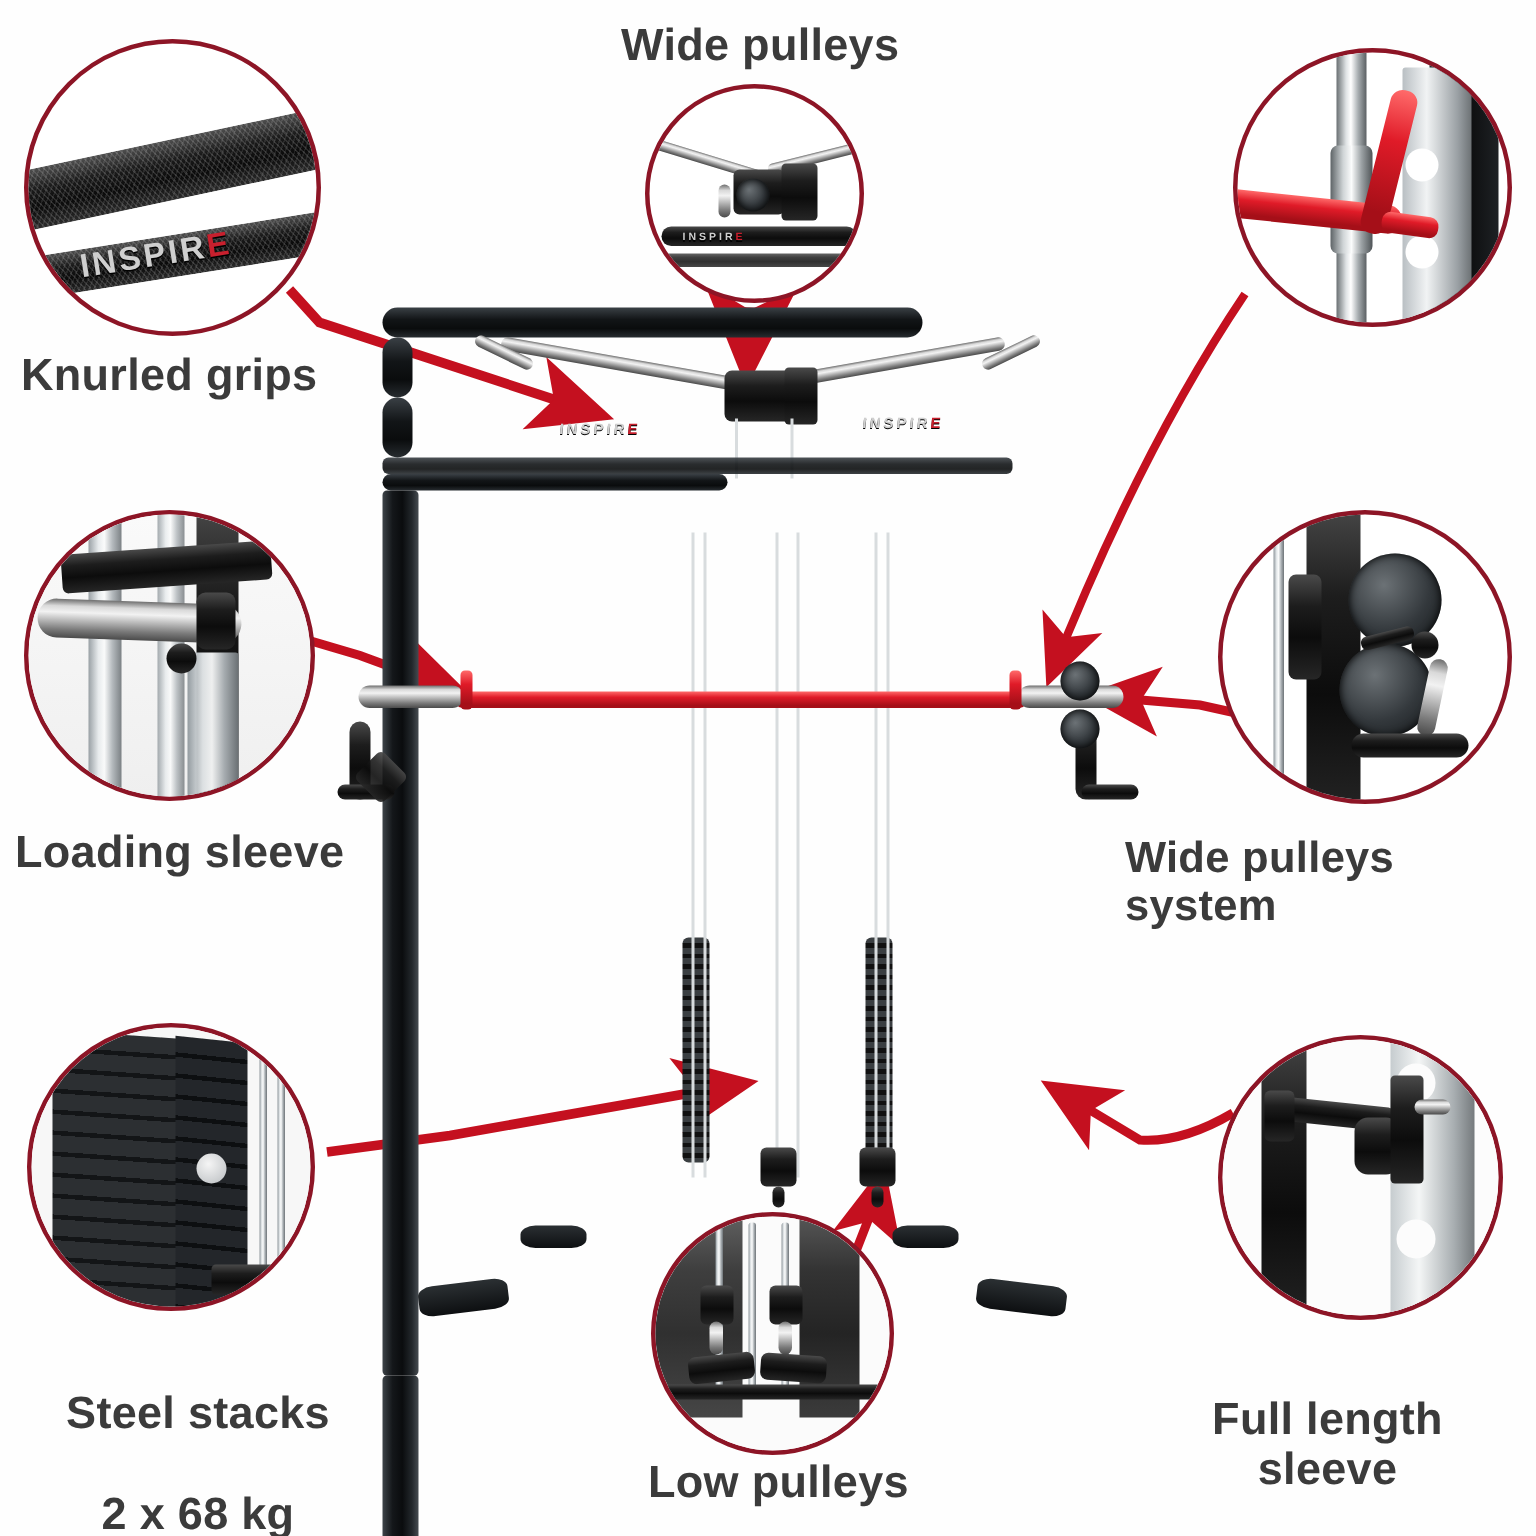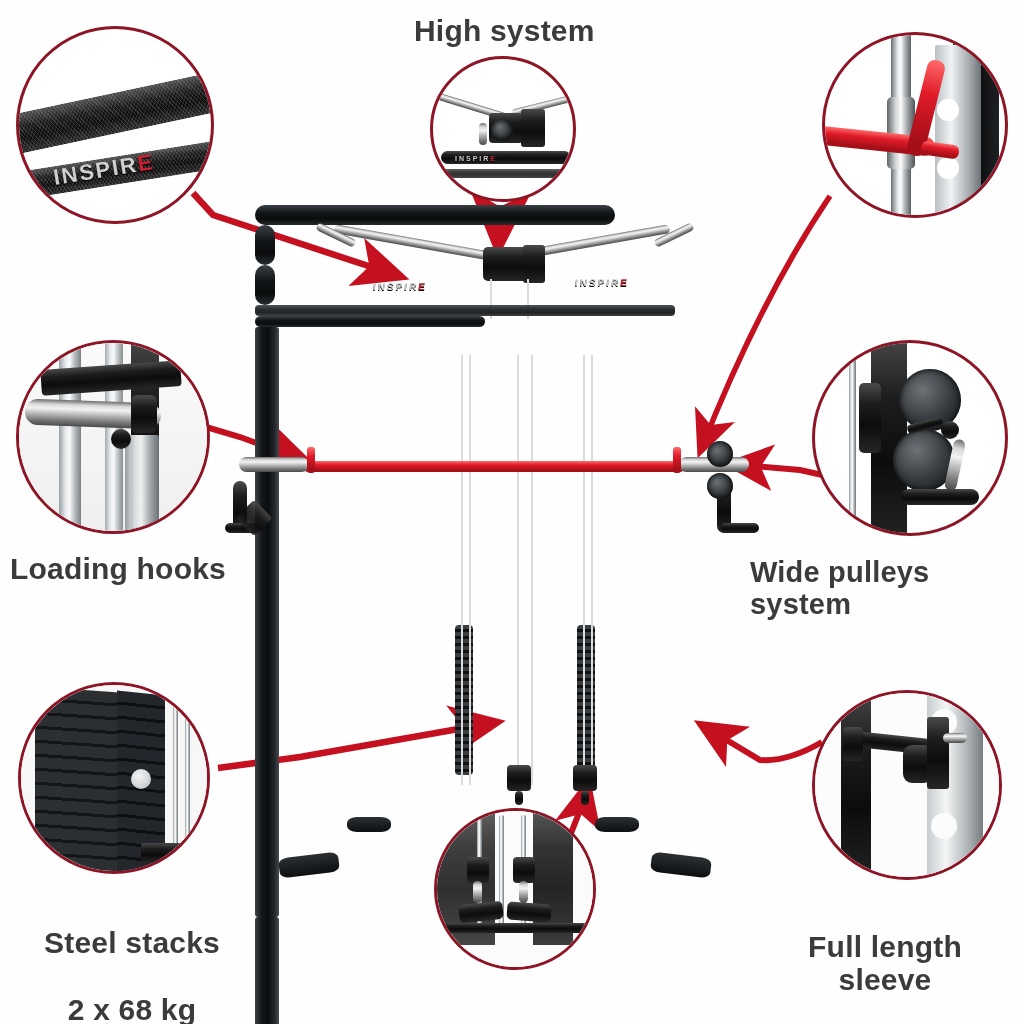--- a/index.html
+++ b/index.html
@@ -195,35 +195,36 @@
     <div class="foot" style="position:absolute;left:340px;top:612px;width:44px;height:15px;"></div>
   </div>
 
   <div class="circle" style="left:16px;top:26px;width:198px;height:198px;">
     <div class="inner">
       <div class="metal-bar knurl" style="left:-28px;top:62px;width:268px;height:40px;transform:rotate(-12deg);"></div>
       <div class="metal-bar knurl" style="left:-18px;top:126px;width:250px;height:28px;transform:rotate(-9deg);"></div>
       <div class="inspire-wm" style="left:34px;top:128px;font-size:22px;transform:rotate(-9deg);">INSPIR<i>E</i></div>
     </div>
   </div>
+  <div class="label lbl-knurled">Knurled grips</div>
 
   <div class="circle" style="left:430px;top:56px;width:146px;height:146px;">
     <div class="inner">
       <div class="metal-bar" style="left:2px;top:46px;width:86px;height:7px;transform:rotate(17deg);"></div>
       <div class="metal-bar" style="left:78px;top:42px;width:72px;height:7px;transform:rotate(-14deg);"></div>
       <div class="blk-bar" style="left:56px;top:54px;width:34px;height:30px;border-radius:4px;"></div>
       <div class="blk-bar" style="left:88px;top:50px;width:24px;height:38px;border-radius:3px;"></div>
       <div class="pulleywheel" style="position:absolute;left:58px;top:60px;width:22px;height:22px;"></div>
       <div class="metal-bar" style="left:46px;top:64px;width:8px;height:22px;border-radius:4px;"></div>
       <div class="blk-bar" style="left:8px;top:92px;width:130px;height:13px;border-radius:9px;"></div>
       <div class="blk-bar" style="left:0px;top:110px;width:150px;height:9px;opacity:.85;"></div>
       <div class="inspire-wm" style="left:22px;top:96px;font-size:7px;">INSPIR<i>E</i></div>
     </div>
   </div>
-  <div class="label lbl-high">High system</div>
+  <div class="label lbl-high">Wide pulleys</div>
 
   <div class="circle" style="left:822px;top:32px;width:186px;height:186px;">
     <div class="inner">
       <div class="blk-bar" style="left:128px;top:-10px;width:46px;height:210px;border-radius:0;
                   background:linear-gradient(90deg,#2a2d30,#0a0b0c 50%,#1e2124);"></div>
       <div class="postlight" style="position:absolute;left:110px;top:10px;width:46px;height:180px;
                   background:linear-gradient(90deg,#b9bfc3,#f1f3f4 35%,#9aa0a4 80%,#6d7275);"></div>
       <div style="position:absolute;left:112px;top:64px;width:22px;height:22px;border-radius:50%;background:#fff;"></div>
       <div style="position:absolute;left:112px;top:122px;width:22px;height:22px;border-radius:50%;background:#fff;"></div>
       <div class="metal-bar" style="left:66px;top:-6px;width:20px;height:200px;border-radius:6px;
@@ -241,21 +242,21 @@
       <div class="postlight" style="position:absolute;left:40px;top:-8px;width:22px;height:210px;opacity:.9;"></div>
       <div class="postlight" style="position:absolute;left:86px;top:-8px;width:18px;height:210px;opacity:.8;"></div>
       <div class="blk-bar" style="left:112px;top:-8px;width:28px;height:210px;border-radius:2px;"></div>
       <div class="blk-bar" style="left:22px;top:22px;width:140px;height:26px;border-radius:4px;transform:rotate(-4deg);"></div>
       <div class="metal-bar" style="left:6px;top:58px;width:136px;height:26px;transform:rotate(2deg);"></div>
       <div class="blk-bar" style="left:112px;top:52px;width:26px;height:38px;border-radius:6px;"></div>
       <div class="postlight" style="position:absolute;left:106px;top:92px;width:34px;height:96px;opacity:.95;"></div>
       <div class="blk-bar" style="left:92px;top:86px;width:20px;height:20px;border-radius:50%;"></div>
     </div>
   </div>
-  <div class="label lbl-loading">Loading hooks</div>
+  <div class="label lbl-loading">Loading sleeve</div>
 
   <div class="circle" style="left:812px;top:340px;width:196px;height:196px;">
     <div class="inner">
       <div class="blk-bar" style="left:56px;top:-10px;width:36px;height:216px;border-radius:2px;"></div>
       <div class="postlight" style="position:absolute;left:34px;top:10px;width:7px;height:180px;"></div>
       <div class="blk-bar" style="left:44px;top:40px;width:22px;height:70px;border-radius:5px;"></div>
       <div class="pulleywheel" style="position:absolute;left:84px;top:26px;width:62px;height:62px;"></div>
       <div class="pulleywheel" style="position:absolute;left:78px;top:86px;width:62px;height:62px;"></div>
       <div class="blk-bar" style="left:92px;top:78px;width:36px;height:9px;border-radius:4px;transform:rotate(-14deg);"></div>
       <div class="metal-bar" style="left:134px;top:96px;width:12px;height:52px;border-radius:6px;transform:rotate(12deg);"></div>
@@ -294,20 +295,21 @@
       <div class="postlight" style="position:absolute;left:84px;top:4px;width:5px;height:112px;"></div>
       <div class="blk-bar" style="left:30px;top:46px;width:22px;height:26px;border-radius:4px;"></div>
       <div class="blk-bar" style="left:76px;top:46px;width:22px;height:26px;border-radius:4px;"></div>
       <div class="metal-bar" style="left:36px;top:70px;width:9px;height:22px;border-radius:5px;"></div>
       <div class="metal-bar" style="left:82px;top:70px;width:9px;height:22px;border-radius:5px;"></div>
       <div class="blk-bar" style="left:22px;top:92px;width:44px;height:18px;border-radius:5px;transform:rotate(-6deg);"></div>
       <div class="blk-bar" style="left:70px;top:92px;width:44px;height:18px;border-radius:5px;transform:rotate(4deg);"></div>
       <div class="blk-bar" style="left:-6px;top:112px;width:180px;height:10px;border-radius:0;"></div>
     </div>
   </div>
+  <div class="label lbl-low">Low pulleys</div>
 
   <div class="circle" style="left:812px;top:690px;width:190px;height:190px;">
     <div class="inner" style="background:#fcfcfc;">
       <div class="blk-bar" style="left:26px;top:-8px;width:30px;height:206px;border-radius:2px;"></div>
       <div class="postlight" style="position:absolute;left:112px;top:-8px;width:56px;height:206px;
                   background:linear-gradient(90deg,#c6cccf,#f4f6f6 34%,#a7adb0 76%,#757a7d);"></div>
       <div style="position:absolute;left:116px;top:16px;width:26px;height:26px;border-radius:50%;background:#fcfcfc;"></div>
       <div style="position:absolute;left:116px;top:120px;width:26px;height:26px;border-radius:50%;background:#fcfcfc;"></div>
       <div class="blk-bar" style="left:42px;top:42px;width:72px;height:16px;border-radius:4px;transform:rotate(6deg);"></div>
       <div class="blk-bar" style="left:28px;top:34px;width:20px;height:34px;border-radius:4px;"></div>

